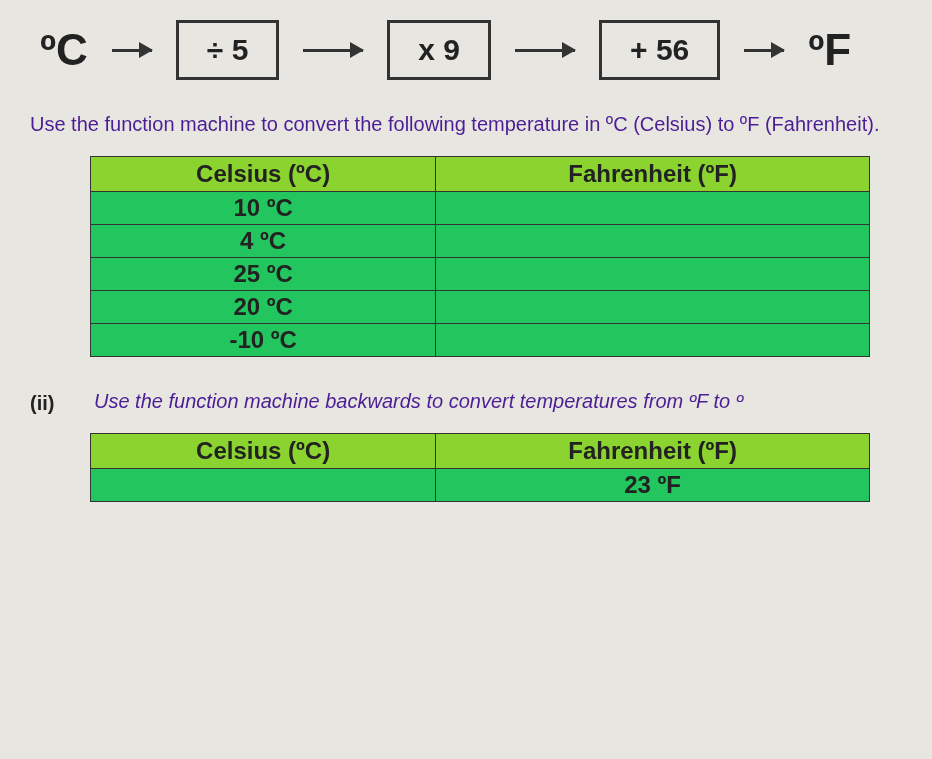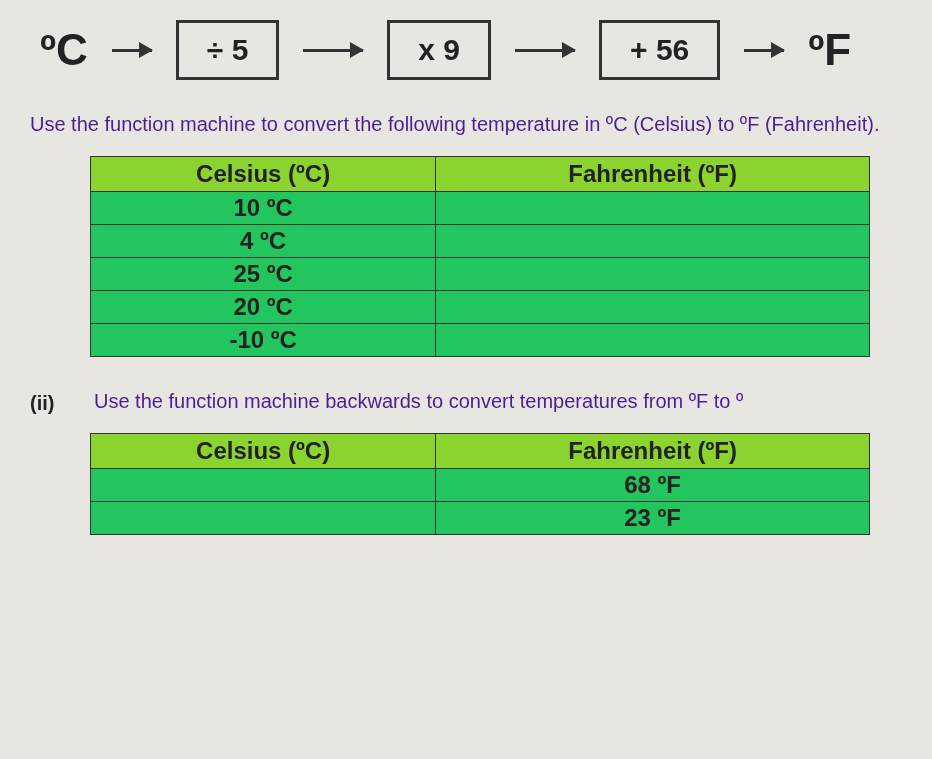--- a/index.html
+++ b/index.html
@@ -135,35 +135,31 @@
       <tr>
         <td>-10 ºC</td>
         <td></td>
       </tr>
     </tbody>
   </table>
 </div>
 
 <div class="part-row">
   <span class="part-label">(ii)</span>
-  <span class="instruction" style="margin-bottom:0;">Use the function machine backwards to convert temperatures from ºF to º</span>
+  <span class="instruction" style="margin-bottom:0;font-style:italic;">Use the function machine backwards to convert temperatures from ºF to º</span>
 </div>
 
 <div class="table-wrap">
   <table>
     <thead>
       <tr>
         <th>Celsius (ºC)</th>
         <th>Fahrenheit (ºF)</th>
       </tr>
     </thead>
     <tbody>
       <tr>
         <td></td>
-        <td>68 ºF</td>
-      </tr>
-      <tr>
-        <td></td>
         <td>23 ºF</td>
       </tr>
     </tbody>
   </table>
 </div>
 
 </body></html>

